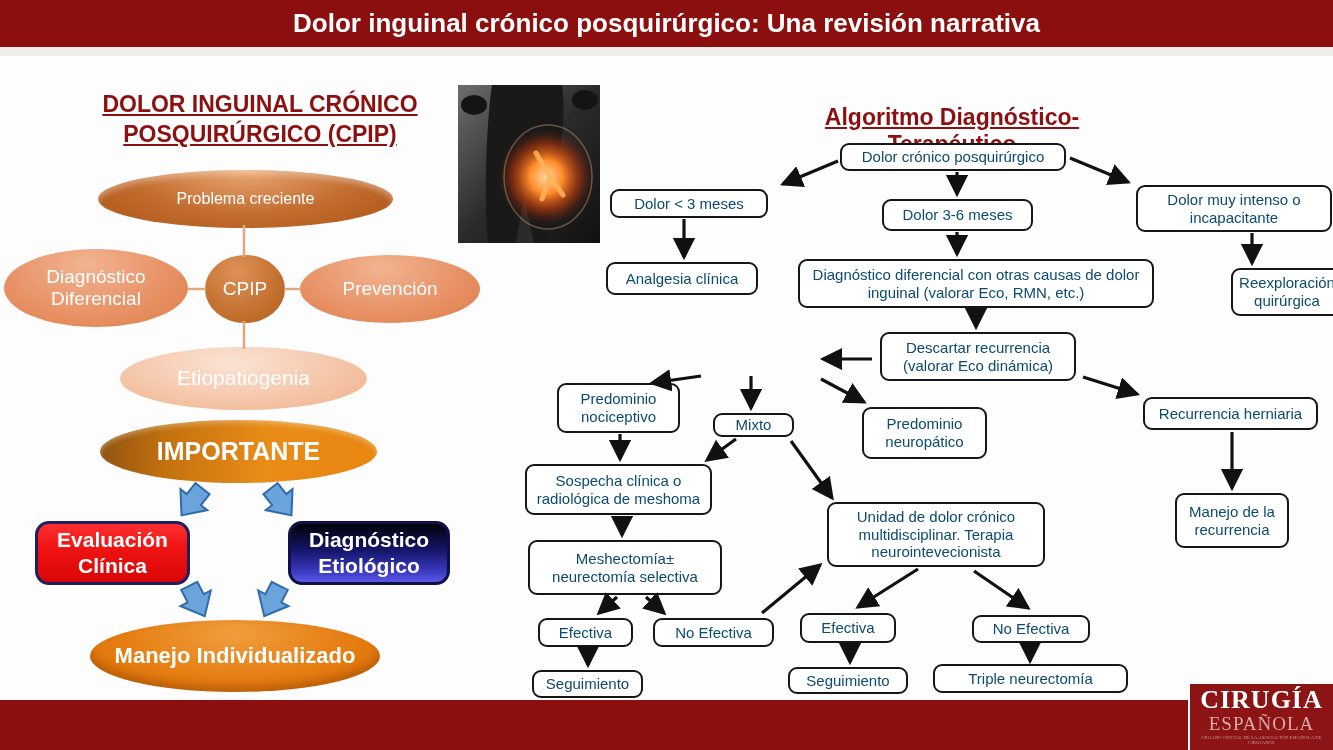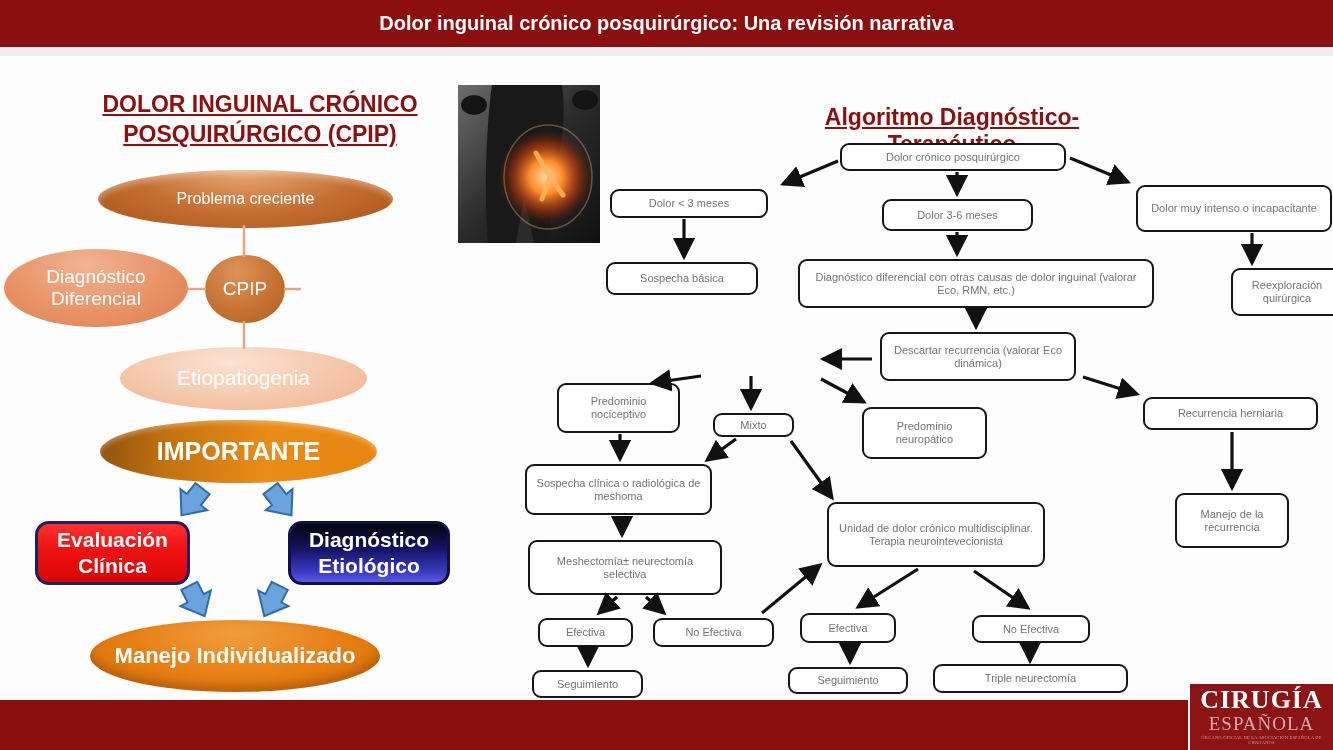--- a/index.html
+++ b/index.html
@@ -1,21 +1,21 @@
 <!DOCTYPE html>
 <html><head>
 <meta charset="utf-8">
 <style>
   html,body{margin:0;padding:0;}
   body{font-family:"Liberation Sans",sans-serif;background:#ffffff;}
   #slide{position:relative;width:1333px;height:750px;background:#fdfdfd;overflow:hidden;}
 
   
   .topbar{position:absolute;left:0;top:0;width:1333px;height:47px;background:#8c0f0f;}
-  .topbar .t{width:100%;text-align:center;line-height:47px;color:#fff;font-size:20px;font-weight:bold;}
+  .topbar .t{width:100%;text-align:center;line-height:47px;color:#fff;font-size:26px;font-weight:bold;}
   .topstrip{position:absolute;left:0;top:47px;width:1333px;height:9px;background:#efecec;}
   .botbar{position:absolute;left:0;top:700px;width:1333px;height:50px;background:#8c0f0f;}
 
   
   .left-title{position:absolute;left:60px;top:90px;width:400px;text-align:center;
     color:#8c1010;font-weight:bold;font-size:23px;line-height:1.3;}
   .left-title div{text-decoration:underline;}
   .algo-title{position:absolute;left:765px;top:104px;width:374px;text-align:center;
     color:#8c1010;font-weight:bold;font-size:23px;text-decoration:underline;}
 
@@ -44,21 +44,21 @@
   .bigbox{position:absolute;display:flex;align-items:center;justify-content:center;text-align:center;
     color:#fff;font-weight:bold;font-size:21px;line-height:1.25;border-radius:14px;box-sizing:border-box;}
   .box-eval{left:35px;top:521px;width:155px;height:64px;border:3px solid #1f1f5e;
     background:linear-gradient(180deg,#ff3030 0%, #f01414 40%, #d80606 100%);}
   .box-etio{left:288px;top:521px;width:162px;height:64px;border:3px solid #101048;
     background:linear-gradient(180deg,#020208 0%, #15156a 45%, #3e3ec8 85%, #5a5ae8 100%);}
 
   
   .fnode{position:absolute;background:#fff;border:2px solid #161616;border-radius:9px;
     display:flex;align-items:center;justify-content:center;text-align:center;
-    font-size:11px;color:#737373;line-height:1.18;padding:1px 4px;box-sizing:border-box;}
+    font-size:15px;color:#0c4a6e;line-height:1.18;padding:1px 4px;box-sizing:border-box;}
 
   
   .anatomy{position:absolute;left:458px;top:85px;width:142px;height:158px;}
 
   svg.overlay{position:absolute;left:0;top:0;pointer-events:none;}
 
   
   .logo{position:absolute;left:1188px;top:684px;width:145px;height:66px;background:#8c1414;
     border-left:2px solid #ffffff;box-sizing:border-box;text-align:center;
     font-family:"Liberation Serif",serif;color:#fff;padding-top:3px;}
@@ -77,20 +77,21 @@
   <div class="topstrip"></div>
 
   <div class="left-title">
     <div>DOLOR INGUINAL CRÓNICO</div>
     <div>POSQUIRÚRGICO (CPIP)</div>
   </div>
 
   <div class="ell ell-problema">Problema creciente</div>
   <div class="ell ell-diagdif">Diagnóstico Diferencial</div>
   <div class="ell ell-cpip">CPIP</div>
+  <div class="ell ell-prevencion">Prevención</div>
   <div class="ell ell-etio">Etiopatiogenia</div>
   <div class="ell ell-importante">IMPORTANTE</div>
   <div class="bigbox box-eval">Evaluación Clínica</div>
   <div class="bigbox box-etio">Diagnóstico Etiológico</div>
   <div class="ell ell-manejo">Manejo Individualizado</div>
 
   <div class="anatomy">
     <svg width="142" height="158" viewBox="0 0 142 158">
       <defs>
         <linearGradient id="bgG" x1="0" y1="0" x2="1" y2="1">
@@ -115,21 +116,21 @@
       <path d="M78,68 L92,92 L84,114 M92,92 L105,110" stroke="#ffb45e" stroke-width="5" fill="none" opacity="0.85" stroke-linecap="round"></path>
     </svg>
   </div>
 
   <div class="algo-title">Algoritmo Diagnóstico-Terapéutico</div>
 
   <div class="fnode" style="left:840px;top:143px;width:226px;height:28px;">Dolor crónico posquirúrgico</div>
   <div class="fnode" style="left:610px;top:189px;width:158px;height:29px;">Dolor &lt; 3 meses</div>
   <div class="fnode" style="left:882px;top:199px;width:151px;height:32px;">Dolor 3-6 meses</div>
   <div class="fnode" style="left:1136px;top:185px;width:196px;height:47px;">Dolor muy intenso o incapacitante</div>
-  <div class="fnode" style="left:606px;top:262px;width:152px;height:33px;">Sospecha básica</div>
+  <div class="fnode" style="left:606px;top:262px;width:152px;height:33px;">Analgesia clínica</div>
   <div class="fnode" style="left:798px;top:259px;width:356px;height:49px;">Diagnóstico diferencial con otras causas de dolor inguinal (valorar Eco, RMN, etc.)</div>
   <div class="fnode" style="left:1190px;top:268px;width:112px;height:48px;margin-left:41px;">Reexploración quirúrgica</div>
   <div class="fnode" style="left:880px;top:332px;width:196px;height:49px;">Descartar recurrencia (valorar Eco dinámica)</div>
   <div class="fnode" style="left:557px;top:383px;width:123px;height:50px;">Predominio nociceptivo</div>
   <div class="fnode" style="left:713px;top:413px;width:81px;height:24px;">Mixto</div>
   <div class="fnode" style="left:862px;top:407px;width:125px;height:52px;">Predominio neuropático</div>
   <div class="fnode" style="left:1143px;top:397px;width:175px;height:33px;">Recurrencia herniaria</div>
   <div class="fnode" style="left:525px;top:464px;width:187px;height:51px;">Sospecha clínica o radiológica de meshoma</div>
   <div class="fnode" style="left:528px;top:540px;width:194px;height:55px;">Meshectomía± neurectomía selectiva</div>
   <div class="fnode" style="left:538px;top:618px;width:95px;height:29px;">Efectiva</div>

